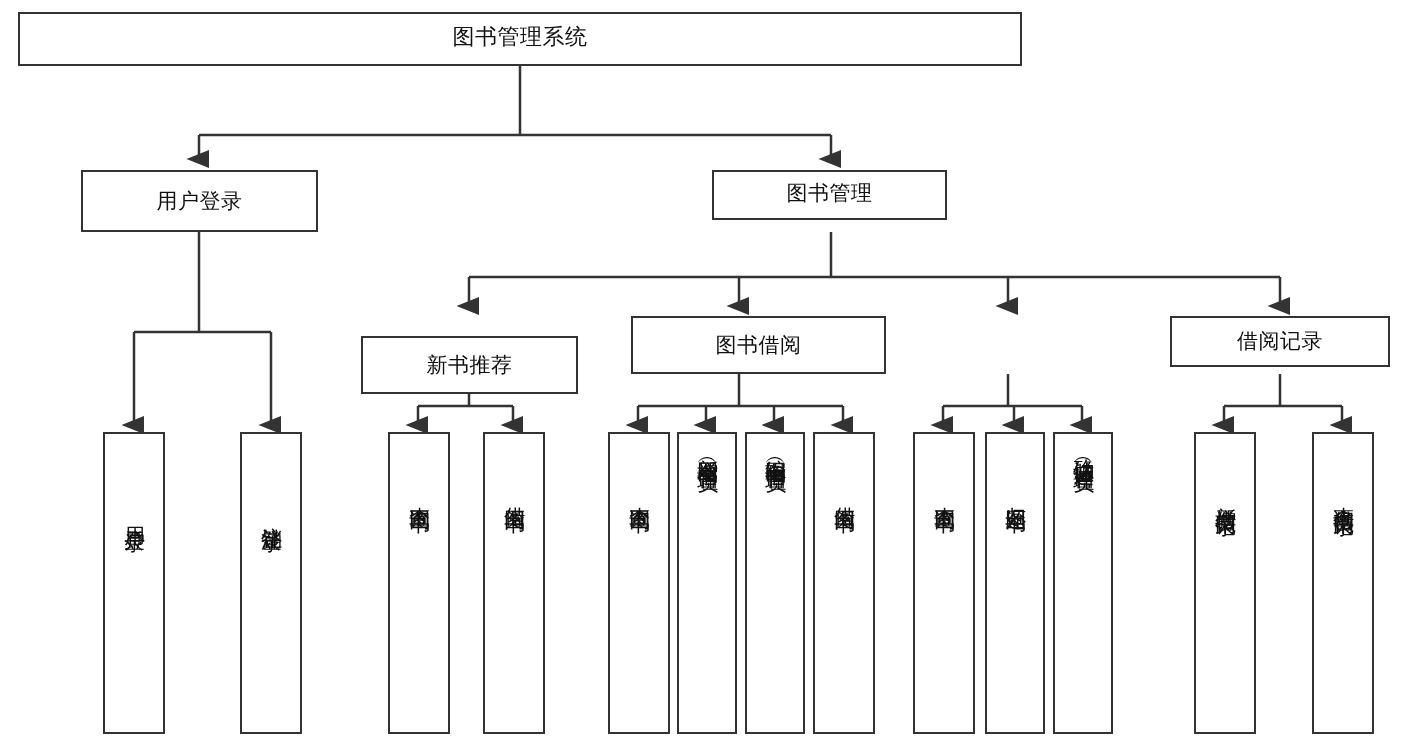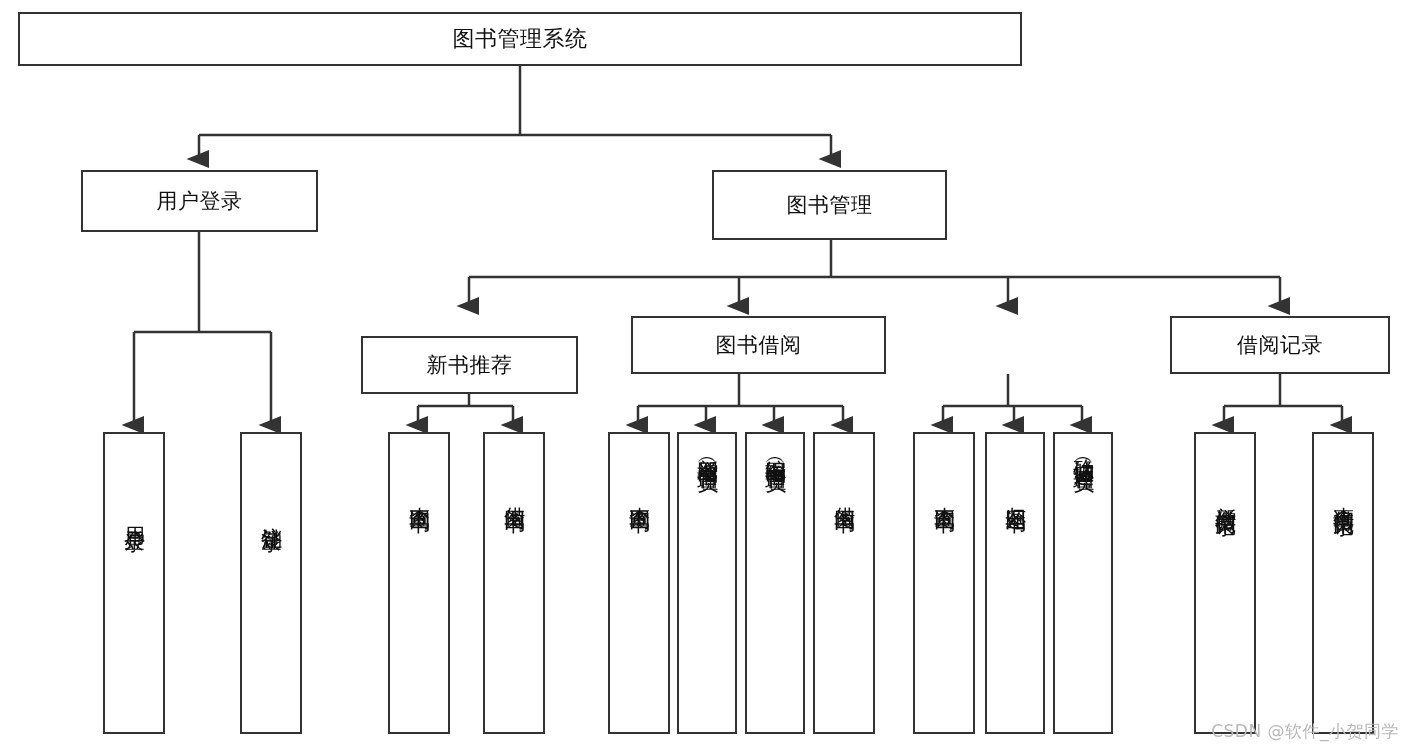--- a/index.html
+++ b/index.html
@@ -56,21 +56,21 @@
   }
   .node.vertical.mid .label {
     margin-top: 70px;
   }
   .node.vertical.mid2 .label {
     margin-top: 50px;
   }
   .node.vertical.tall .label {
     margin-top: 2px;
   }
-  .node.root .label { font-size: 22px; }
+  .node.root .label { font-size: 22px; font-family: Liberation Mono, monospace; }
   .watermark {
     position: absolute;
     right: 6px;
     bottom: 4px;
     font-size: 17px;
     color: #b9b9b9;
     letter-spacing: 0.5px;
     white-space: nowrap;
   }
 </style>
@@ -129,31 +129,31 @@
     </g>
   </svg>
 
   <div class="node root" style="left:18px; top:12px; width:1004px; height:54px;">
     <span class="label">图书管理系统</span>
   </div>
 
   <div class="node" style="left:81px; top:170px; width:237px; height:62px;">
     <span class="label">用户登录</span>
   </div>
-  <div class="node" style="left:712px; top:170px; width:235px; height:70px;">
+  <div class="node" style="left:712px; top:170px; width:235px; height:50px;font-family:Liberation Mono, monospace;">
     <span class="label">图书管理</span>
   </div>
 
   <div class="node" style="left:361px; top:336px; width:217px; height:58px;">
     <span class="label">新书推荐</span>
   </div>
   <div class="node" style="left:631px; top:316px; width:255px; height:58px;">
     <span class="label">图书借阅</span>
   </div>
-  <div class="node" style="left:1170px; top:316px; width:220px; height:58px;">
+  <div class="node" style="left:1170px; top:316px; width:220px; height:51px;">
     <span class="label">借阅记录</span>
   </div>
 
   <div class="node vertical mid" style="left:103px; top:432px; width:62px; height:302px;">
     <span class="label">用户登录</span>
   </div>
   <div class="node vertical mid" style="left:240px; top:432px; width:62px; height:302px;">
     <span class="label">注销登录</span>
   </div>
 
@@ -187,15 +187,14 @@
     <span class="label">确认归还（管理员）</span>
   </div>
 
   <div class="node vertical mid2" style="left:1194px; top:432px; width:62px; height:302px;">
     <span class="label">新增借阅记录</span>
   </div>
   <div class="node vertical mid2" style="left:1312px; top:432px; width:62px; height:302px;">
     <span class="label">查询借阅记录</span>
   </div>
 
-  <div class="watermark">CSDN @软件_小贺同学</div>
 
 </div>
 
 </body></html>

